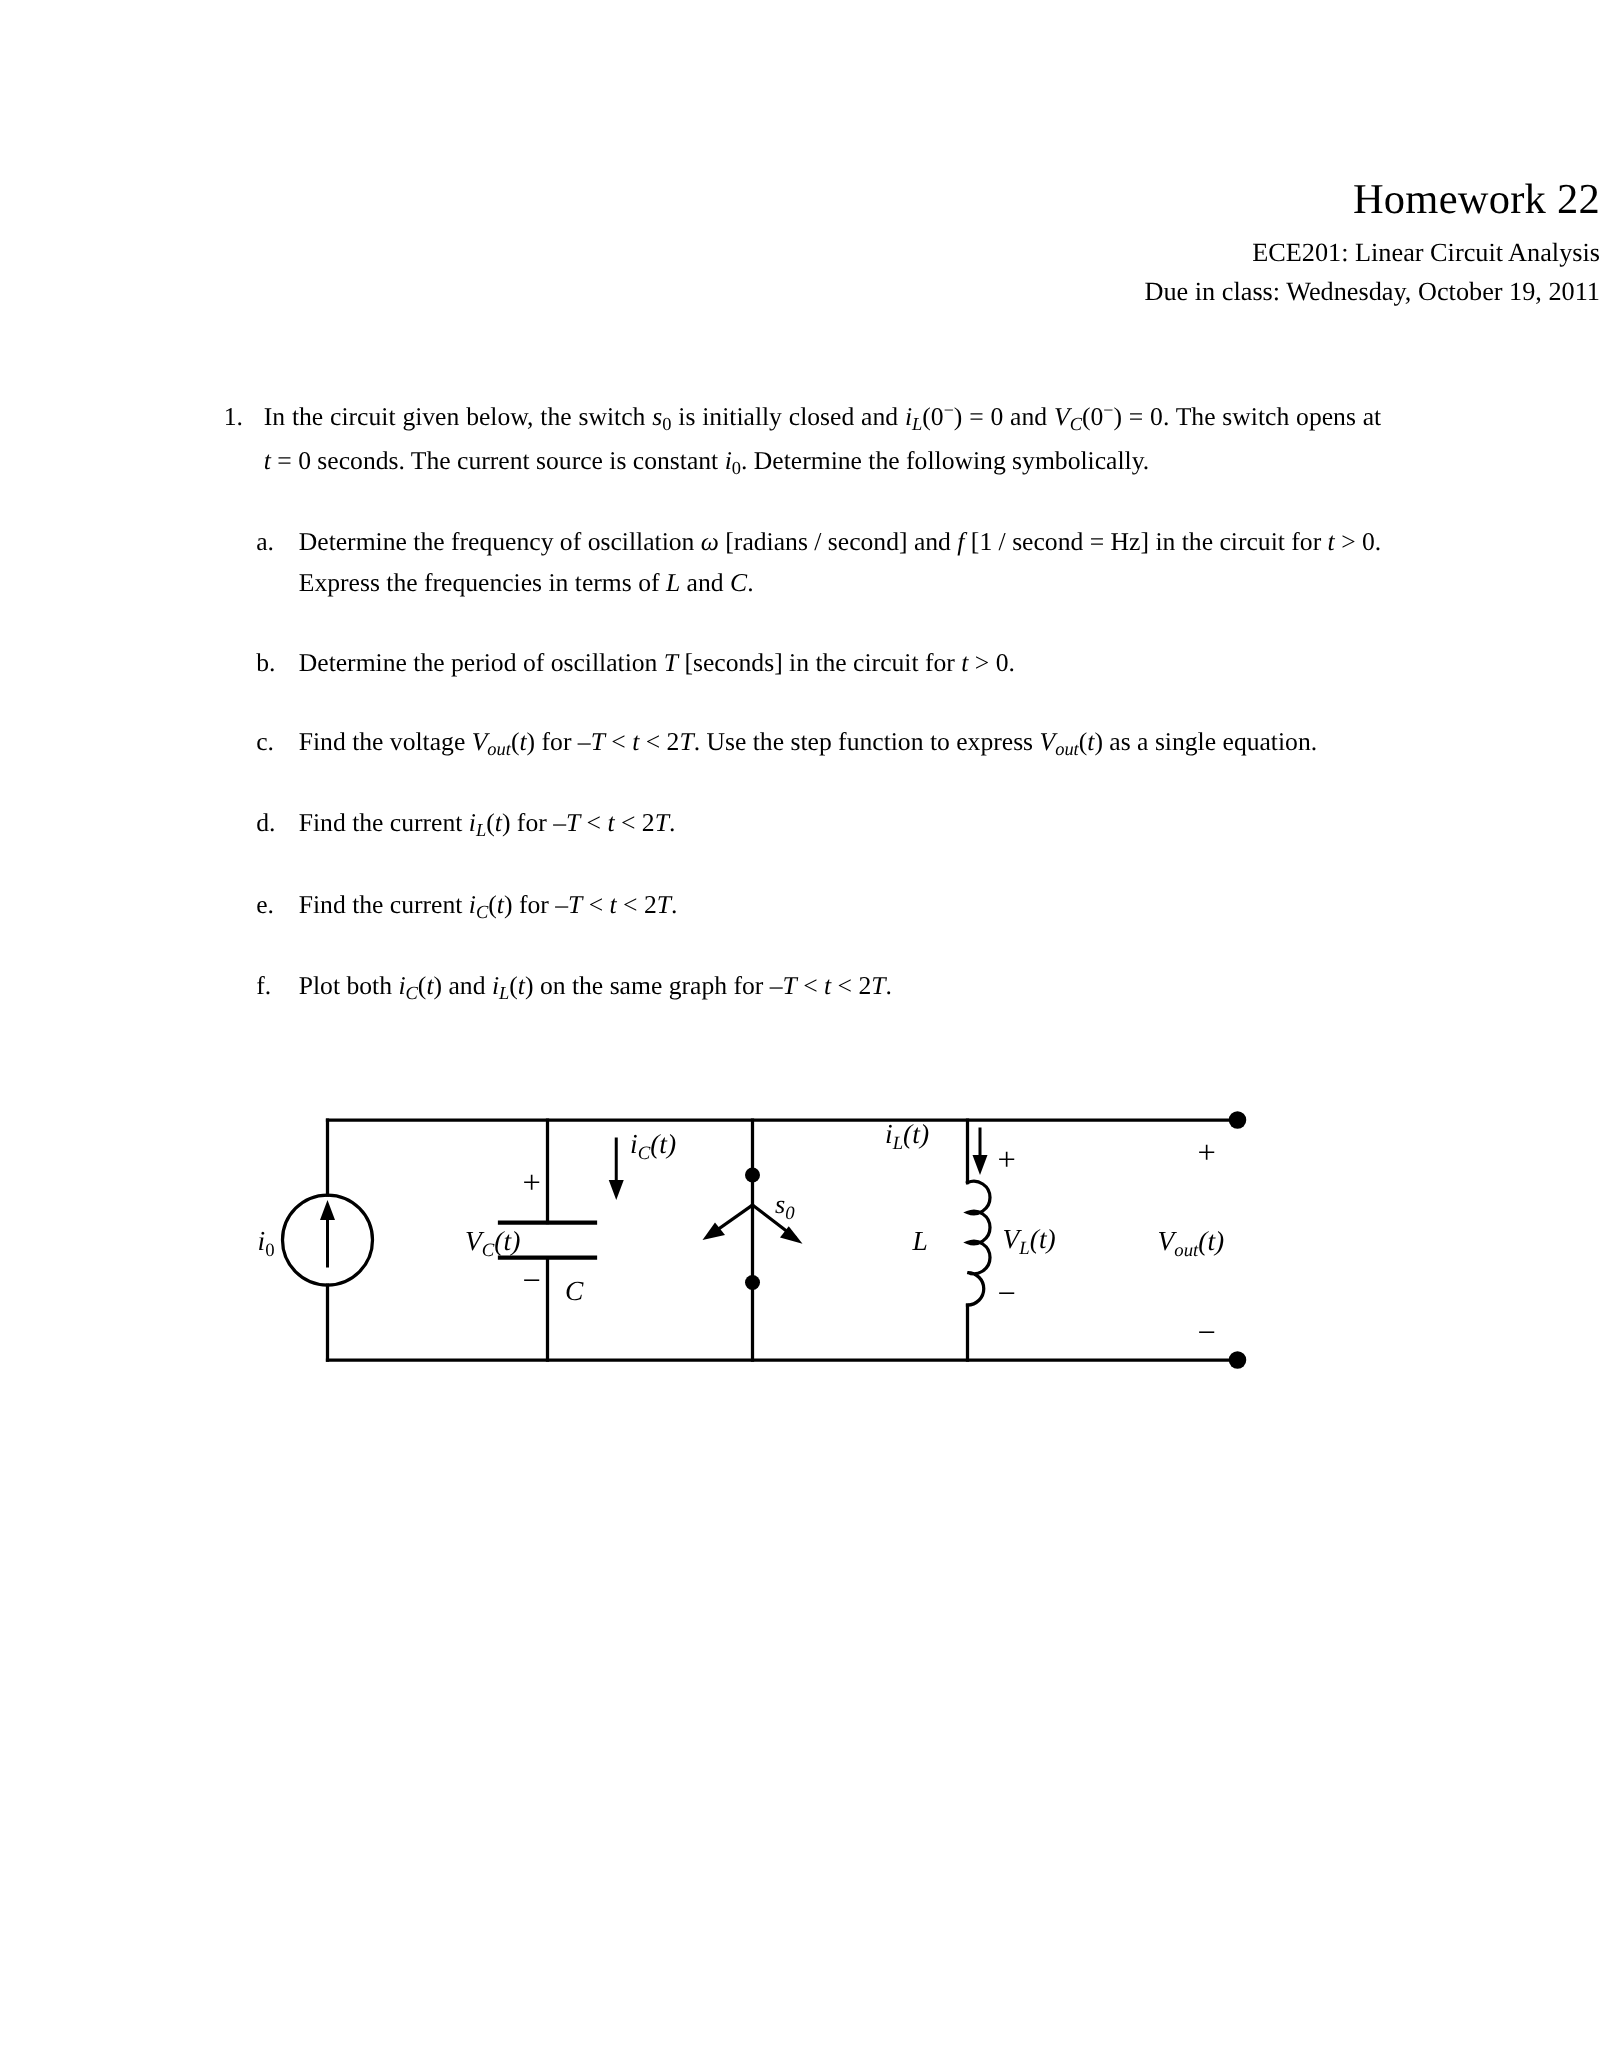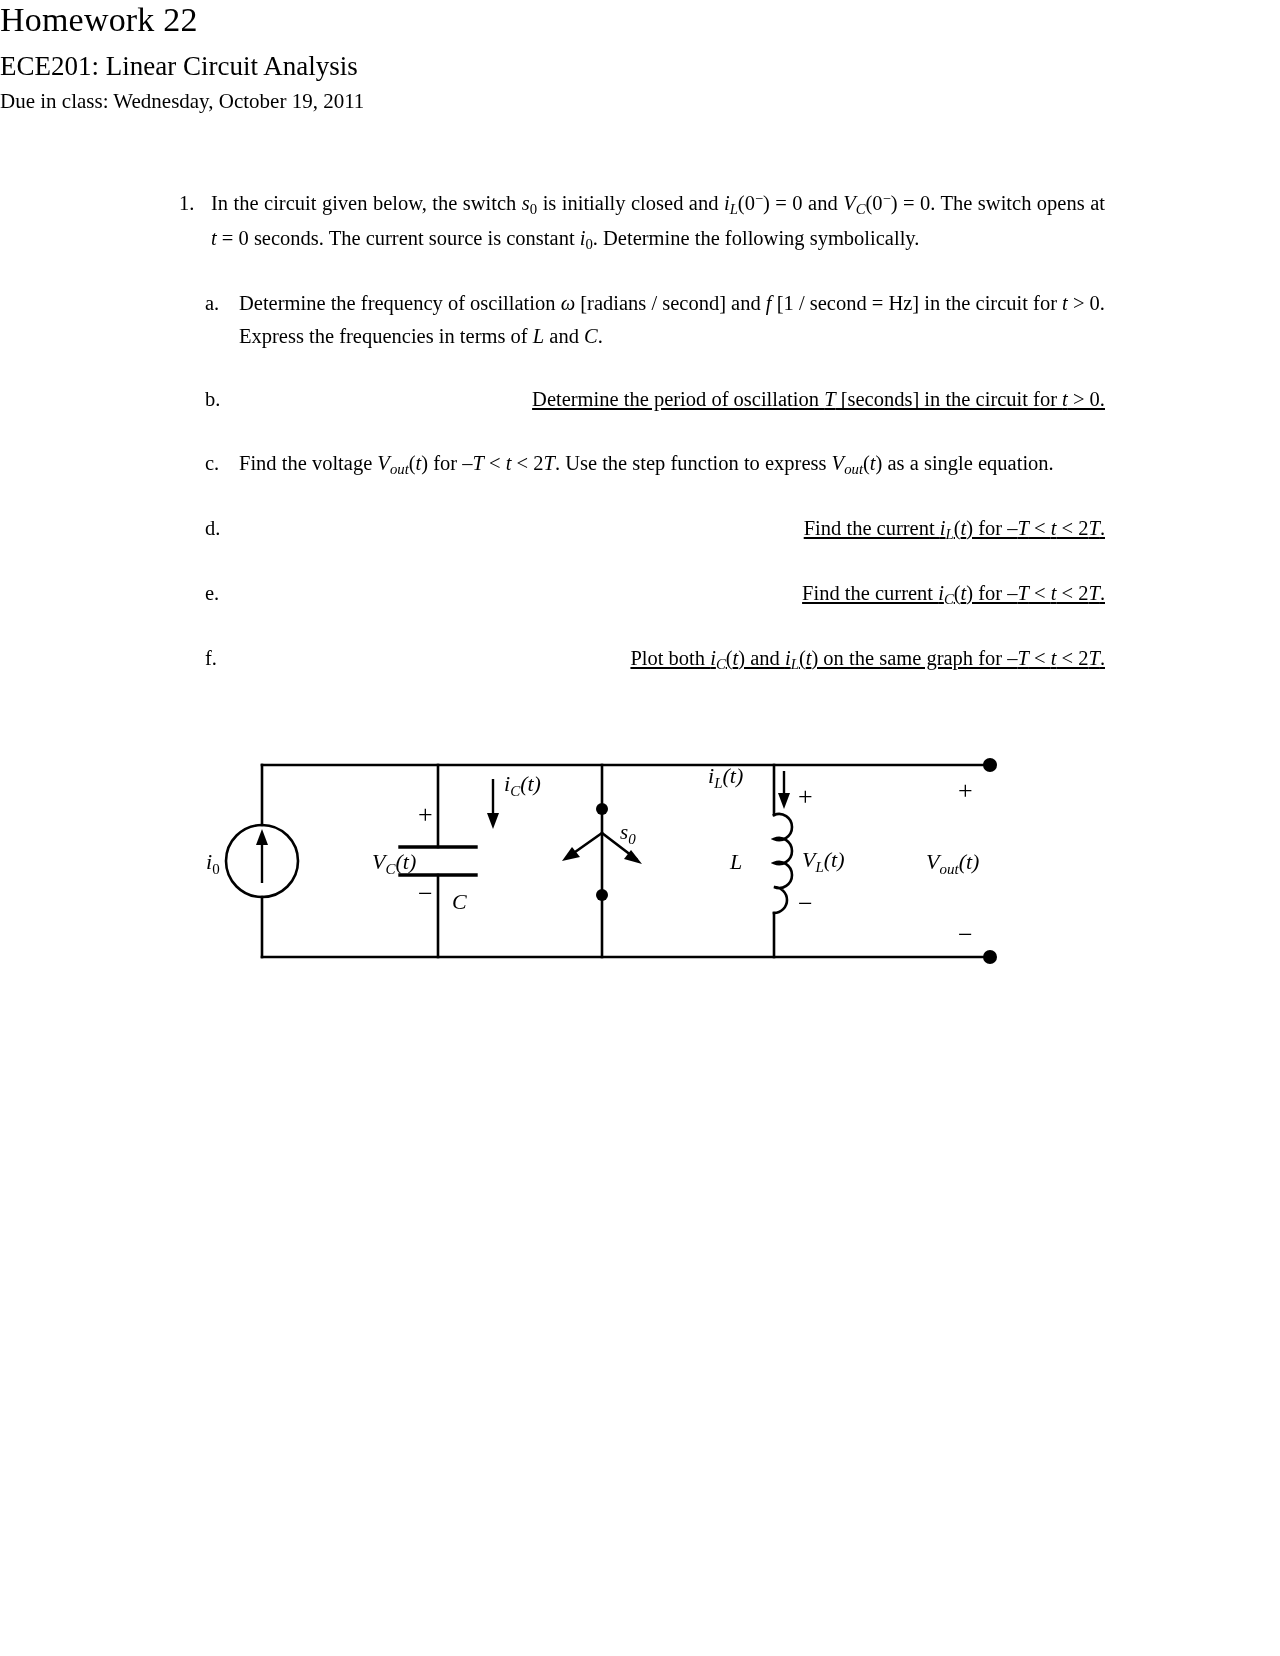--- a/index.html
+++ b/index.html
@@ -16,29 +16,30 @@
     overflow: hidden;
   }
   .page {
     width: 1280px;
     height: 1656px;
     position: relative;
     box-sizing: border-box;
     padding: 0;
   }
   .header {
-    text-align: left;
+    text-align: right;
+    margin-top: 140px;
   }
   .doc-title {
     font-size: 34px;
     line-height: 1.15;
     letter-spacing: 0.2px;
   }
   .doc-subtitle {
-    font-size: 27px;
+    font-size: 21px;
     line-height: 1.45;
     margin-top: 8px;
   }
   .doc-subtitle2 {
     font-size: 21px;
     line-height: 1.45;
   }
   .body-block {
     margin: 0 auto;
     width: 930px;
@@ -76,22 +77,21 @@
   .sub-label {
     width: 34px;
     flex: 0 0 34px;
   }
   .sub-text {
     flex: 1;
     text-align: justify;
     text-justify: inter-word;
   }
   .sub-item.last .sub-text, .sub-item.nojust .sub-text {
-    text-align: right;
-    text-decoration: underline;
+    text-align: left;
   }
   i, .it { font-style: italic; }
   .sub {
     font-size: 0.72em;
     vertical-align: -0.28em;
     font-style: italic;
   }
   .subn {
     font-size: 0.72em;
     vertical-align: -0.28em;

